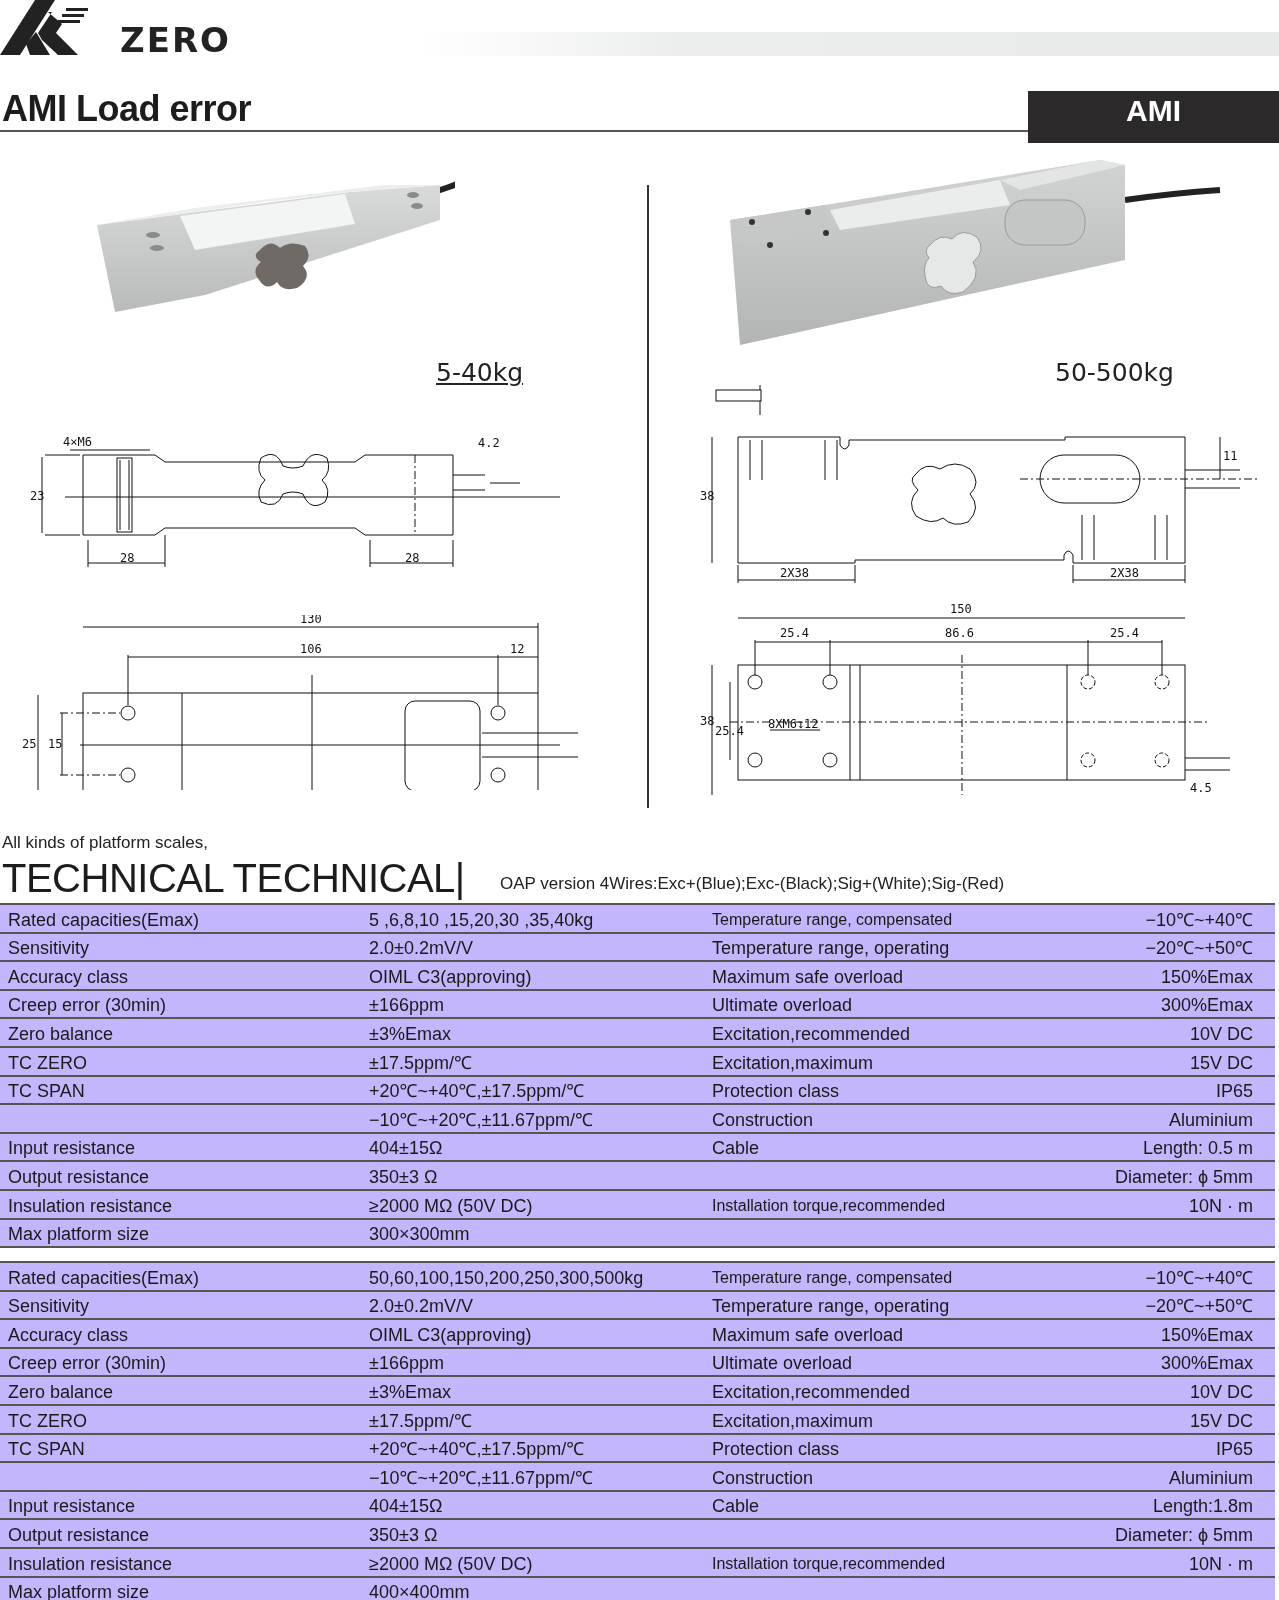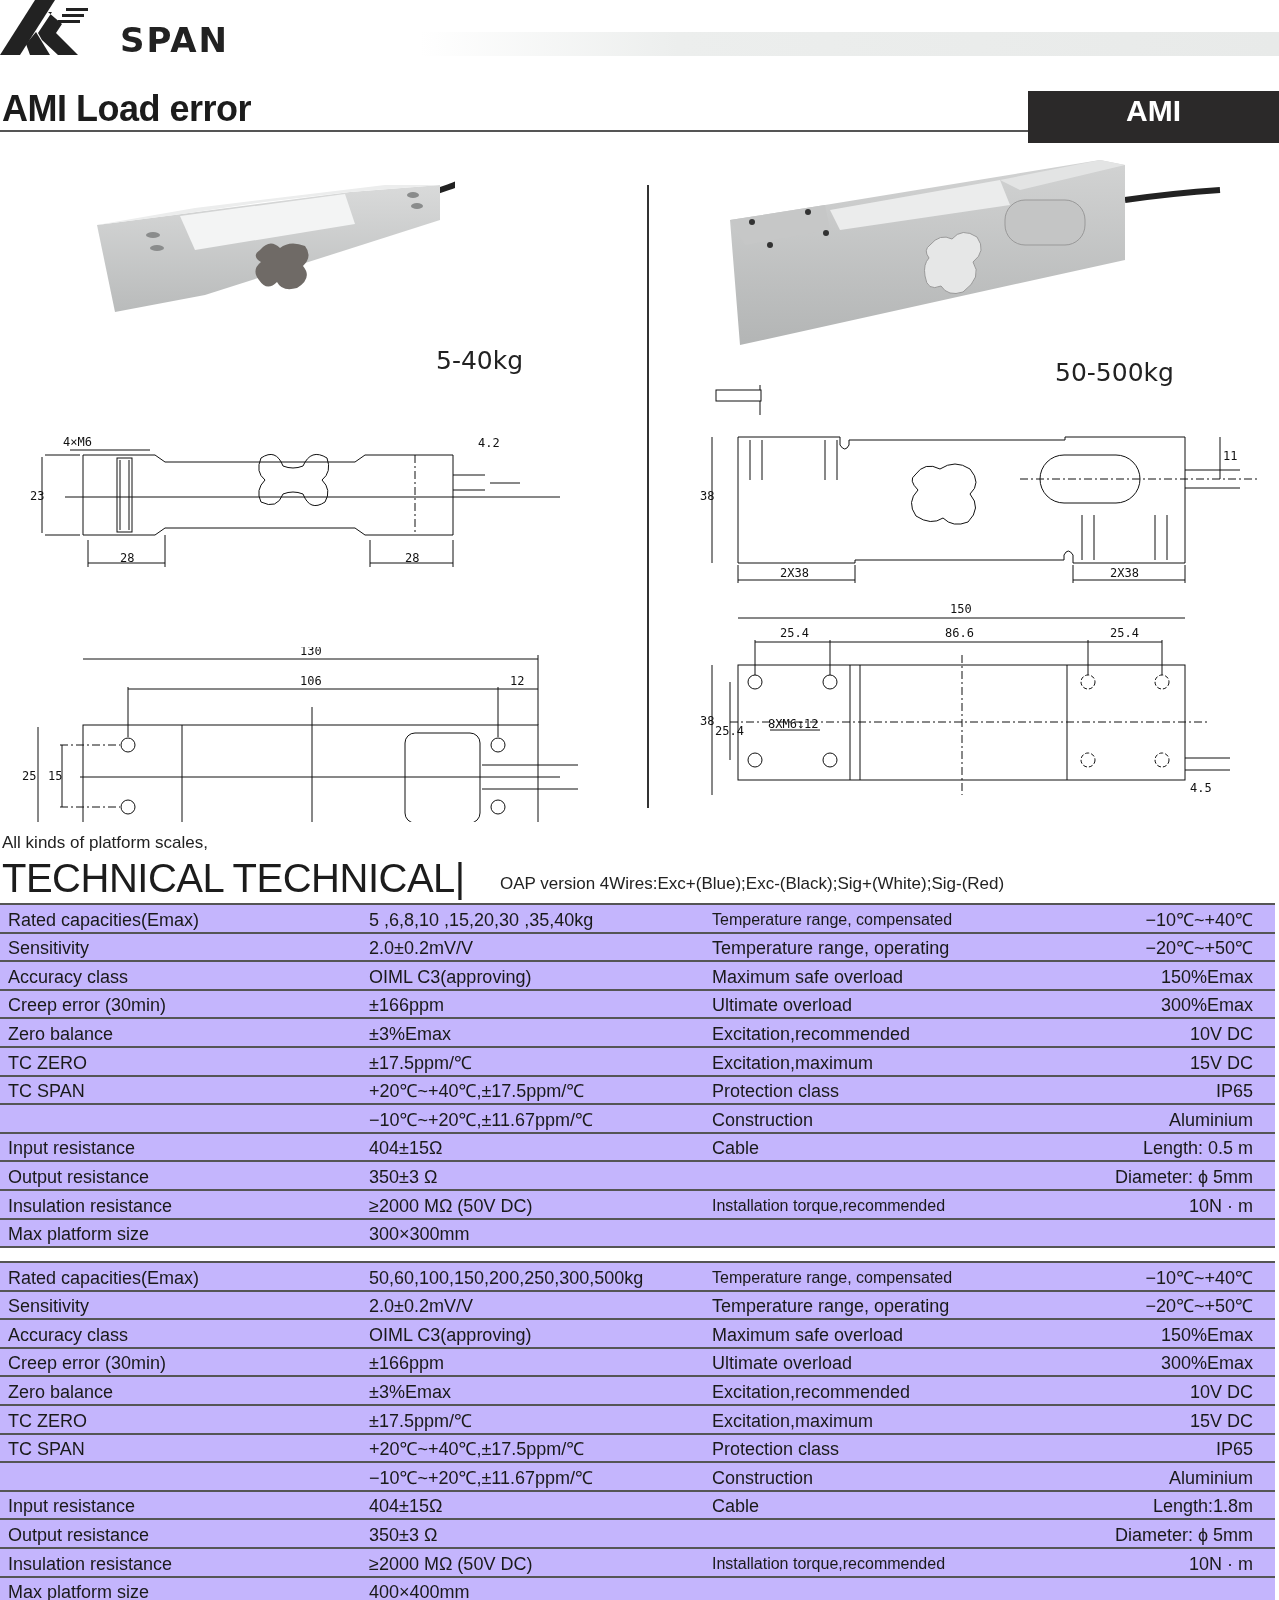--- a/index.html
+++ b/index.html
@@ -35,21 +35,21 @@
 <div class="abs logo">
   <svg width="120" height="60" viewBox="0 0 120 60">
     <polygon points="0,55 20,55 55,0 35,0" fill="#222"></polygon>
     <polygon points="30,55 50,55 36,32 26,44" fill="#222"></polygon>
     <polygon points="48,12 52,12 38,33 42,40 58,55 78,55 56,33 62,24" fill="#222"></polygon>
     <rect x="66" y="8" width="22" height="3" fill="#222"></rect>
     <rect x="62" y="14" width="22" height="3" fill="#222"></rect>
     <rect x="58" y="20" width="22" height="3" fill="#222"></rect>
   </svg>
 </div>
-<div class="abs logo-text">SPAN</div>
+<div class="abs logo-text">ZERO</div>
 <div class="abs grad-bar"></div>
 <div class="abs title">AMI  Load error</div>
 <div class="abs title-rule"></div>
 <div class="abs model-badge">AMI</div>
 
 <div class="abs" style="left:95px;top:180px;width:360px;height:150px;">
   <svg width="360" height="150" viewBox="0 0 360 150">
     <defs>
       <linearGradient id="al1" x1="0" y1="0" x2="0" y2="1">
         <stop offset="0" stop-color="#d9dada"></stop>
@@ -60,21 +60,21 @@
     <polygon points="2,45 255,12 345,5 345,40 110,115 20,132" fill="url(#al1)"></polygon>
     <polygon points="2,45 80,35 170,22 255,12 345,5 290,5 100,28" fill="#eceded"></polygon>
     <polygon points="85,36 250,14 260,44 100,70" fill="#f3f4f4"></polygon>
     <ellipse cx="58" cy="55" rx="7" ry="3" fill="#8a8c8c"></ellipse>
     <ellipse cx="62" cy="68" rx="7" ry="3" fill="#8a8c8c"></ellipse>
     <ellipse cx="318" cy="15" rx="6" ry="3" fill="#8a8c8c"></ellipse>
     <ellipse cx="322" cy="26" rx="6" ry="3" fill="#8a8c8c"></ellipse>
     <path d="M165,70 q10,-12 20,-2 q10,-8 25,-2 q8,10 -2,20 q10,12 -6,22 q-15,4 -20,-6 q-10,10 -18,-2 q-8,-10 2,-18 q-10,-6 -1,-12z" fill="#6f6a66"></path>
   </svg>
 </div>
-<div class="abs caption" style="left:436px;top:346px;">5-40kg</div>
+<div class="abs caption" style="left:436px;top:358px;text-decoration:underline;">5-40kg</div>
 
 <div class="abs" style="left:730px;top:150px;width:500px;height:205px;">
   <svg width="500" height="205" viewBox="0 0 500 205">
     <defs>
       <linearGradient id="al2" x1="0" y1="0" x2="0" y2="1">
         <stop offset="0" stop-color="#d2d3d3"></stop>
           <stop offset="1" stop-color="#b3b5b5"></stop>
       </linearGradient>
     </defs>
     <path d="M395,50 C430,45 460,42 490,40" stroke="#222" stroke-width="6" fill="none"></path>
@@ -117,21 +117,21 @@
       <path d="M433,40 H465 M433,55 H465 M470,48 H500" stroke-dasharray="0"></path>
     </g>
     <text class="dim" x="43" y="11">4×M6</text>
     <text class="dim" x="458" y="12">4.2</text>
     <text class="dim" x="10" y="65">23</text>
     <text class="dim" x="100" y="127">28</text>
     <text class="dim" x="385" y="127">28</text>
   </svg>
 </div>
 
-<div class="abs" style="left:20px;top:615px;width:560px;height:175px;margin-top:32px;">
+<div class="abs" style="left:20px;top:615px;width:560px;height:175px;">
   <svg width="560" height="175" viewBox="0 0 560 175">
     <g stroke="#111" stroke-width="1" fill="none">
       <rect x="63" y="78" width="455" height="105"></rect>
       <line x1="162" y1="78" x2="162" y2="183"></line>
       <line x1="292" y1="60" x2="292" y2="185"></line>
       <rect x="385" y="86" width="75" height="90" rx="10"></rect>
       <line x1="60" y1="130" x2="540" y2="130"></line>
       <path d="M462,118 H558 M462,142 H558"></path>
       <circle cx="108" cy="98" r="7"></circle>
         <circle cx="108" cy="160" r="7"></circle>

